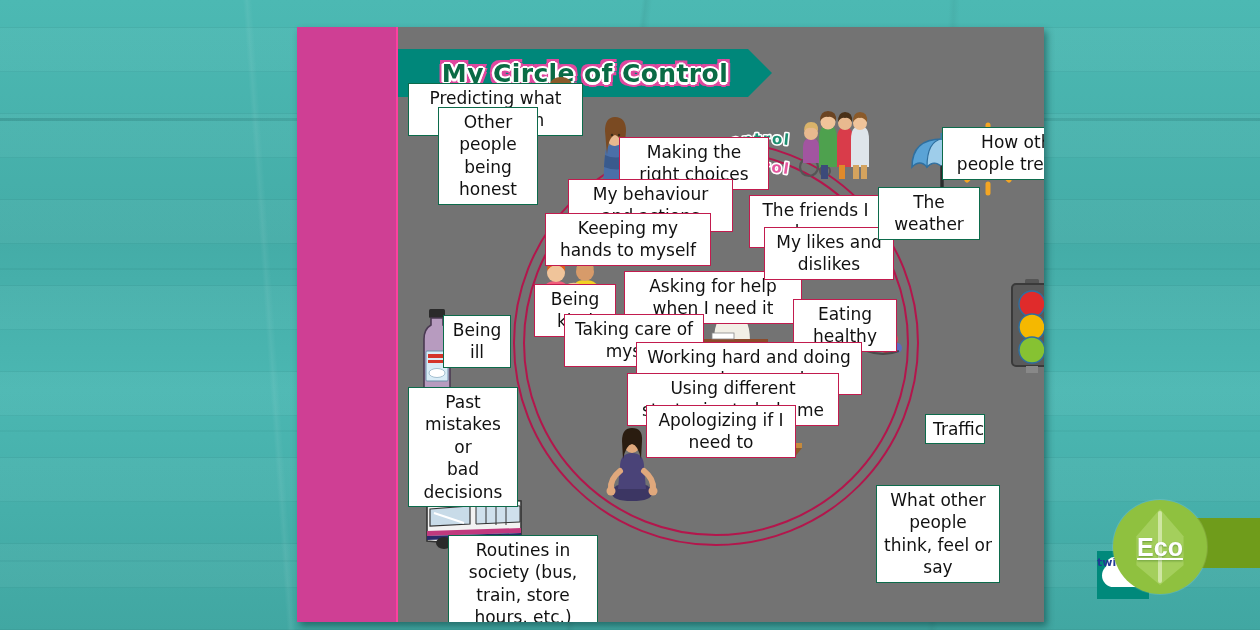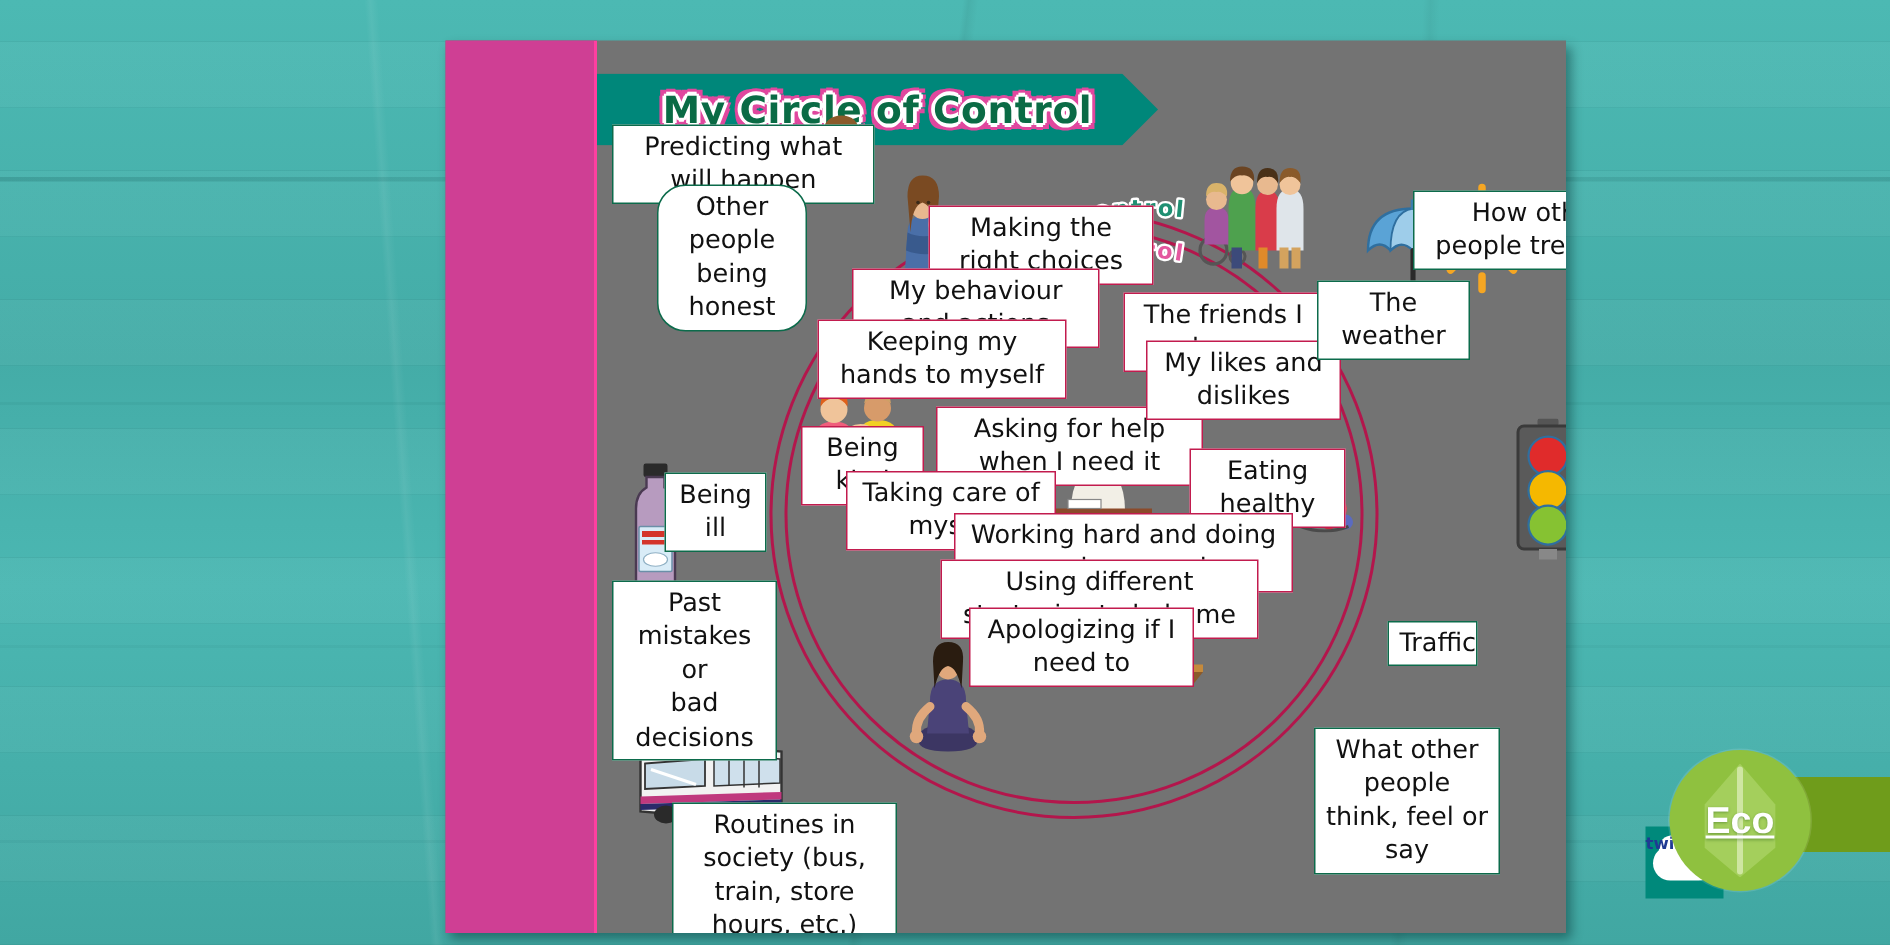--- a/index.html
+++ b/index.html
@@ -376,21 +376,21 @@
     <div class="lbl in" style="left:226px;top:244px;width:178px;">Asking for help when I need it</div>
     <div class="lbl in" style="left:366px;top:200px;width:130px;">My likes and dislikes</div>
     <div class="lbl in" style="left:136px;top:257px;width:82px;">Being kind</div>
     <div class="lbl in" style="left:395px;top:272px;width:104px;">Eating healthy</div>
     <div class="lbl in" style="left:166px;top:287px;width:140px;">Taking care of myself</div>
     <div class="lbl in" style="left:238px;top:315px;width:226px;">Working hard and doing my homework</div>
     <div class="lbl in" style="left:229px;top:346px;width:212px;">Using different strategies to help me</div>
     <div class="lbl in" style="left:248px;top:378px;width:150px;">Apologizing if I need to</div>
 
     <div class="lbl out" style="left:10px;top:56px;width:175px;">Predicting what will happen</div>
-    <div class="lbl out" style="left:40px;top:96px;width:100px;border-radius:19px;">Other people
+    <div class="lbl out" style="left:40px;top:80px;width:100px;">Other people
 being honest</div>
     <div class="lbl out" style="left:45px;top:288px;width:68px;">Being ill</div>
     <div class="lbl out" style="left:10px;top:360px;width:110px;">Past mistakes or
 bad decisions</div>
     <div class="lbl out" style="left:50px;top:508px;width:150px;">Routines in society (bus,
 train, store hours, etc.)</div>
     <div class="lbl out" style="left:544px;top:100px;width:166px;">How other people treat me</div>
     <div class="lbl out" style="left:480px;top:160px;width:102px;">The weather</div>
     <div class="lbl out" style="left:527px;top:387px;width:60px;">Traffic</div>
     <div class="lbl out" style="left:478px;top:458px;width:124px;">What other people

